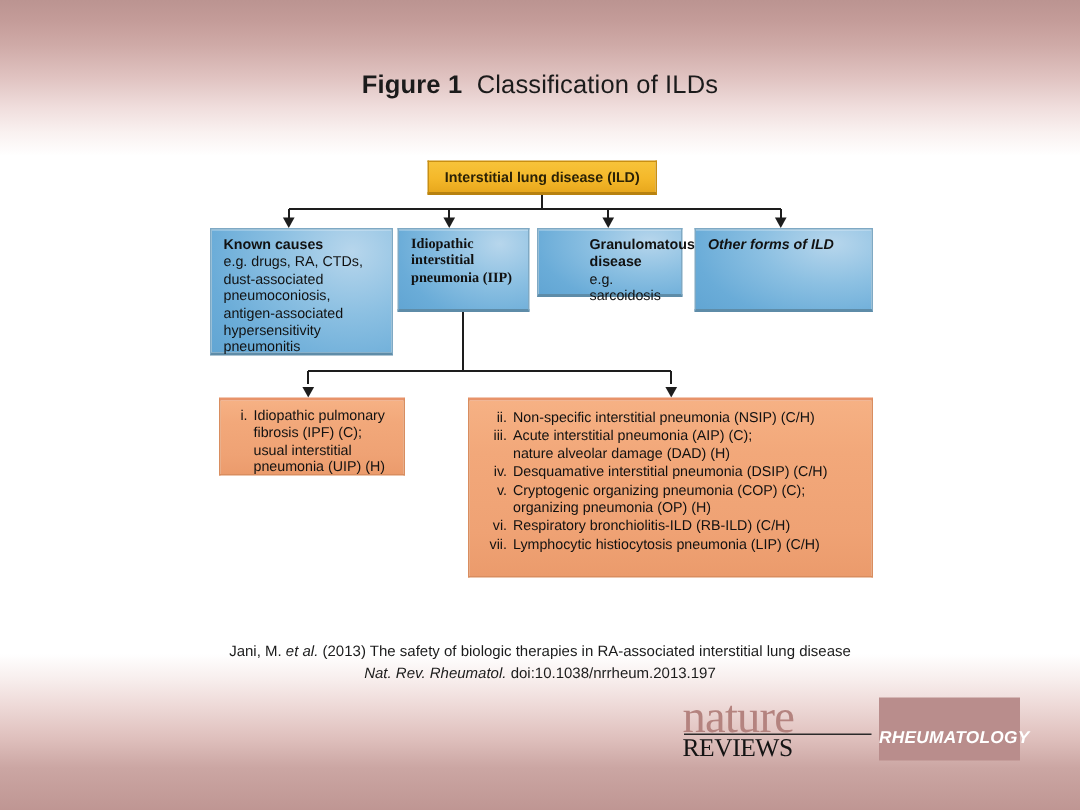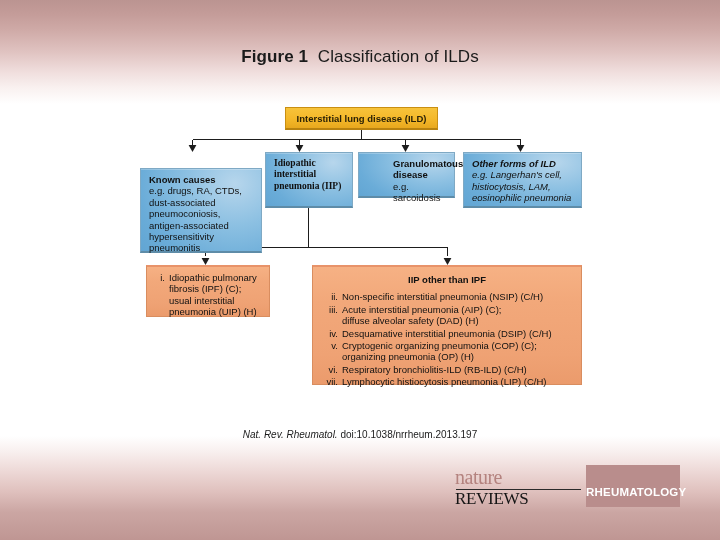--- a/index.html
+++ b/index.html
@@ -53,21 +53,21 @@
   }
 
   
   .blue {
     background:
       radial-gradient(120% 150% at 78% 18%, #b7d6ec 0%, #8cc0e2 34%, #6aacd8 66%, #5ba0cf 100%);
     border:1px solid #7fa9c4;
     border-bottom:2px solid #5e8ca8;
     box-shadow:0 1px 0 rgba(255,255,255,0.25) inset;
   }
-  .n-known    { left:140px; top:152px; width:122px; height:85px;margin-top:16px; }
+  .n-known    { left:140px; top:152px; width:122px; height:85px; }
   .n-iip      { left:265px; top:152px; width:88px;  height:56px;font-family:Liberation Serif, serif; }
   .n-granulo  { left:358px; top:152px; width:97px;  height:46px;padding-left:34px; }
   .n-other    { left:463px; top:152px; width:119px; height:56px;font-style:italic; }
 
   
   .orange {
     background:linear-gradient(to bottom, #f6b184 0%, #f2a87a 30%, #efa274 75%, #eb9b6c 100%);
     border:1px solid #d98d5f;
     border-top:2px solid #e8936a;
   }
@@ -103,39 +103,39 @@
     position:absolute; left:0; top:427px; width:720px;
     text-align:center; font-size:10px; line-height:15px; color:#1b1b1b;
   }
   .cite i { font-style:italic; }
 
   
   .logo { position:absolute; left:455px; top:465px; width:225px; height:42px; }
   .logo .nat {
     position:absolute; left:0; top:-2px;
     font-family:"Liberation Serif", serif;
-    font-size:20px; color:#b4837f; letter-spacing:-0.5px;
+    font-size:31px; color:#b4837f; letter-spacing:-0.5px;
     line-height:29px;
   }
   .logo .rule {
     position:absolute; left:1px; top:24px; width:125px; height:1px; background:#2a2a2a;
   }
   .logo .rev {
     position:absolute; left:0px; top:21px;
     font-family:"Liberation Serif", serif;
     font-size:17px; color:#141414; letter-spacing:-0.3px; line-height:26px;
   }
   .logo .jrnl {
     position:absolute; left:131px; top:0px; width:94px; height:42px;
     background:#b98d8c;
   }
   .logo .jrnl span {
     position:absolute; left:0; right:0; top:21px;
     text-align:center; color:#ffffff; font-weight:bold;
-    font-size:11.5px; letter-spacing:0.2px;
+    font-size:11.5px; letter-spacing:0.2px;font-style:italic;
   }
 </style>
 </head>
 <body>
 
 <div id="slide">
 
   <div class="title">
     <b>Figure 1</b>
     <span>&nbsp;</span><span>Classification of ILDs</span>
@@ -182,49 +182,47 @@
       <span class="hd">Idiopathic interstitial pneumonia (IIP)</span>
     </div>
 
     <div class="node blue n-granulo">
       <span class="hd">Granulomatous disease</span>
       <span>e.g. sarcoidosis</span>
     </div>
 
     <div class="node blue n-other">
       <span class="hd">Other forms of ILD</span>
-      <span>e.g. Langerhan's cell, histiocytosis, LAM, eosinophilic pneumonia</span>
     </div>
 
     <div class="node orange n-ipf">
       <ul class="ilist">
         <li>
           <span class="rn">i.</span>
           <span class="txt">
             <span>Idiopathic pulmonary fibrosis (IPF) (C);</span>
             <span class="c2">usual interstitial pneumonia (UIP) (H)</span>
           </span>
         </li>
       </ul>
     </div>
 
     <div class="node orange n-nonipf">
-      <span class="boxhead">IIP other than IPF</span>
       <ul class="ilist">
         <li>
           <span class="rn">ii.</span>
           <span class="txt">
             <span>Non-specific interstitial pneumonia (NSIP) (C/H)</span>
           </span>
         </li>
         <li>
           <span class="rn">iii.</span>
           <span class="txt">
             <span>Acute interstitial pneumonia (AIP) (C);</span>
-            <span class="c2">diffuse alveolar safety (DAD) (H)</span>
+            <span class="c2">nature alveolar damage (DAD) (H)</span>
           </span>
         </li>
         <li>
           <span class="rn">iv.</span>
           <span class="txt">
             <span>Desquamative interstitial pneumonia (DSIP) (C/H)</span>
           </span>
         </li>
         <li>
           <span class="rn">v.</span>
@@ -244,20 +242,21 @@
           <span class="txt">
             <span>Lymphocytic histiocytosis pneumonia (LIP) (C/H)</span>
           </span>
         </li>
       </ul>
     </div>
 
   </div>
 
   <div class="cite">
+    <div><span>Jani, M. </span><i>et al.</i><span> (2013) The safety of biologic therapies in RA-associated interstitial lung disease</span></div>
     <div><i>Nat. Rev. Rheumatol.</i><span> doi:10.1038/nrrheum.2013.197</span></div>
   </div>
 
   <div class="logo">
     <div class="nat">nature</div>
     <div class="rule"></div>
     <div class="rev">REVIEWS</div>
     <div class="jrnl">
       <span>RHEUMATOLOGY</span>
     </div>

